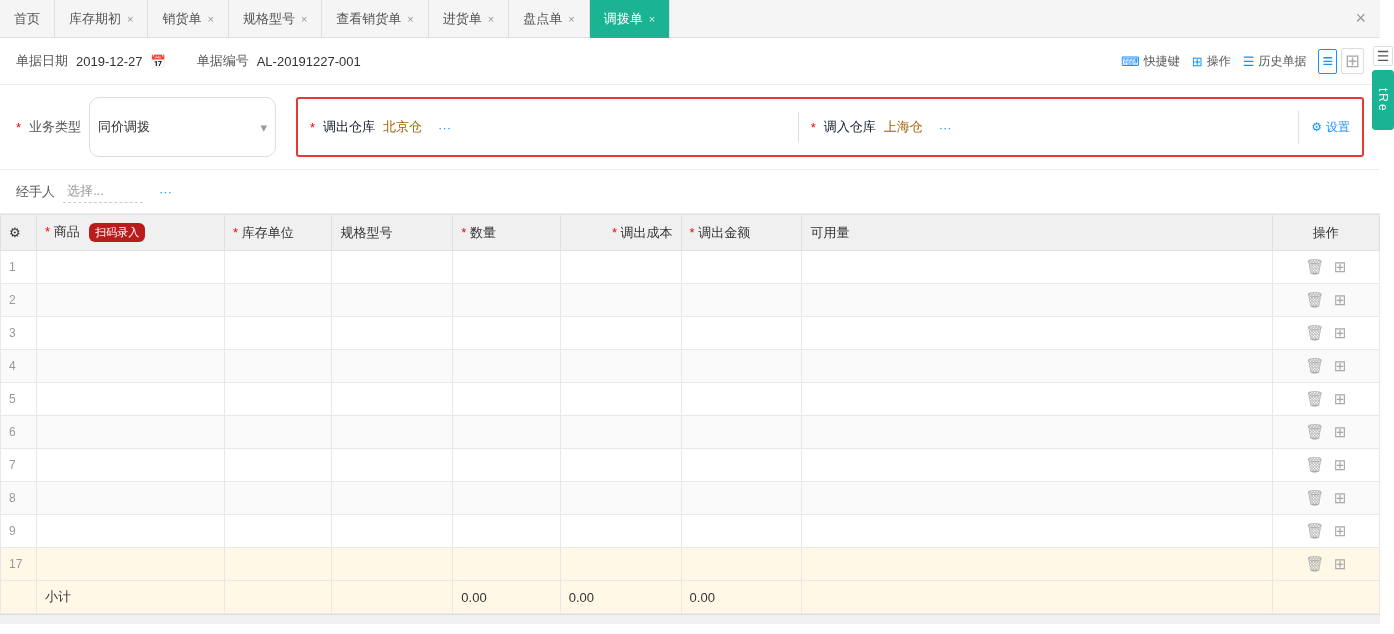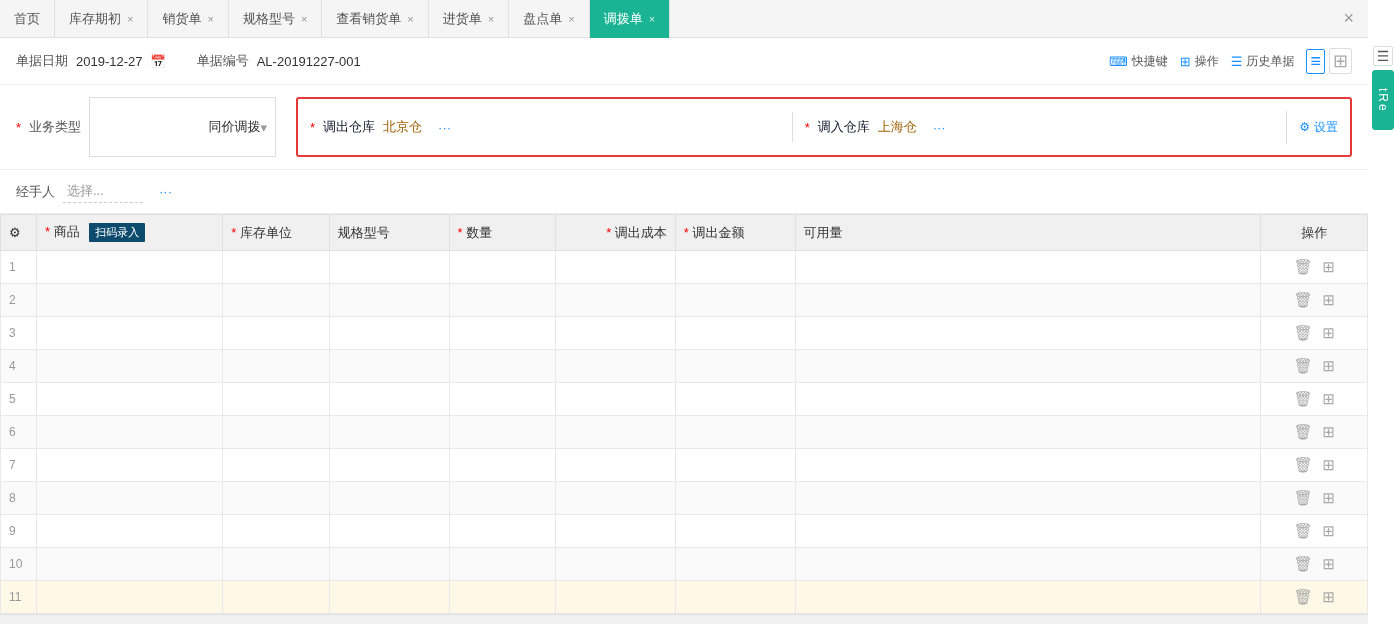--- a/index.html
+++ b/index.html
@@ -93,26 +93,26 @@
       display: flex;
       align-items: center;
       gap: 8px;
       flex: 0 0 auto;
       min-width: 260px;
     }
     .required-star { color: #f00; }
     .select-box {
       flex: 1;
       border: 1px solid #ddd;
-      border-radius: 0;
+      border-radius: 10px;
       padding: 20px 8px;
       font-size: 13px;
       display: flex;
       align-items: center;
-      justify-content: flex-end;
+      justify-content: space-between;
       cursor: pointer;
       background: #fff;
       min-width: 140px;
     }
     .select-box .chevron { color: #999; }
 
     
     .warehouse-box {
       flex: 1;
       border: 2px solid #e53935;
@@ -187,23 +187,23 @@
       padding: 7px 8px;
       text-align: left;
       white-space: nowrap;
       height: 32px;
     }
     .data-table tr:nth-child(even) td { background: #fafafa; }
     .data-table tr:last-child td { background: #fff8e7; font-weight: 500; }
     .th-gear { text-align: center; }
     .th-scan {
       display: inline-block;
-      background: #0c4a6e;
+      background: #b91c1c;
       color: #fff;
-      border-radius: 1px;
+      border-radius: 6px;
       padding: 2px 6px;
       font-size: 11px;
       cursor: pointer;
       margin-left: 6px;
     }
     .row-num {
       text-align: center;
       color: #999;
       font-size: 12px;
     }
@@ -246,21 +246,21 @@
       border-color: #1ab394;
       width: 22px;
       height: 60px;
       border-radius: 3px;
       font-size: 12px;
       writing-mode: vertical-rl;
       letter-spacing: 2px;
     }
 
     .main-content {
-      margin-right: 26px;
+      margin-right: 14px;
     }
 
     
     .bottom-scroll {
       height: 10px;
       background: #f0f0f0;
       border-top: 1px solid #e0e0e0;
     }
   </style>
 </head>
@@ -530,35 +530,21 @@
       <td></td>
       <td></td>
       <td></td>
       <td></td>
       <td style="text-align:center;">
         <span style="color:#aaa;cursor:pointer;font-size:15px;margin-right:6px;">🗑</span>
         <span style="color:#aaa;cursor:pointer;font-size:15px;">⊞</span>
       </td>
     </tr>
           <tr>
-      <td class="row-num">10</td>
-      <td></td>
-      <td></td>
-      <td></td>
-      <td></td>
-      <td></td>
-      <td></td>
-      <td></td>
-      <td style="text-align:center;">
-        <span style="color:#aaa;cursor:pointer;font-size:15px;margin-right:6px;">🗑</span>
-        <span style="color:#aaa;cursor:pointer;font-size:15px;">⊞</span>
-      </td>
-    </tr>
-          <tr>
-      <td class="row-num">11</td>
+      <td class="row-num">17</td>
       <td></td>
       <td></td>
       <td></td>
       <td></td>
       <td></td>
       <td></td>
       <td></td>
       <td style="text-align:center;">
         <span style="color:#aaa;cursor:pointer;font-size:15px;margin-right:6px;">🗑</span>
         <span style="color:#aaa;cursor:pointer;font-size:15px;">⊞</span>

